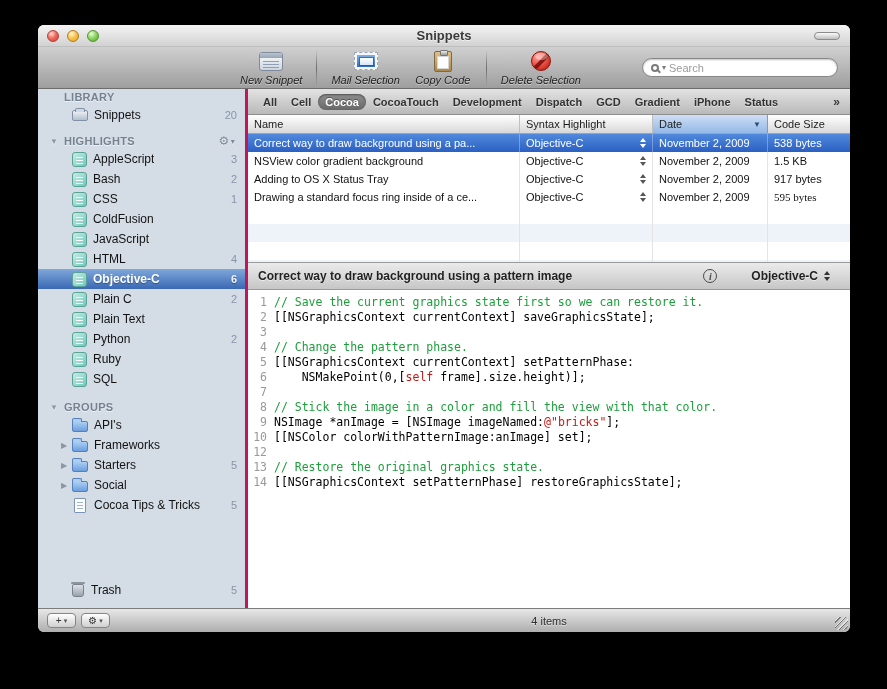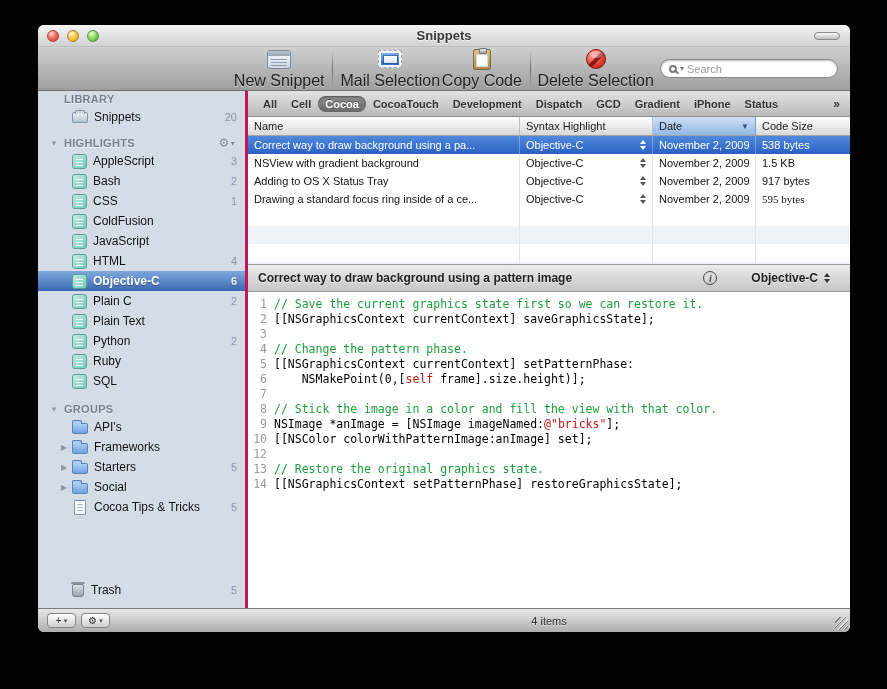--- a/index.html
+++ b/index.html
@@ -34,21 +34,21 @@
 
   
   .toolbar {
     flex: 0 0 42px;
     background: linear-gradient(#d0d0d0, #9e9e9e);
     border-bottom: 1px solid #6d6d6d;
     display: flex; align-items: center;
     padding-left: 202px; gap: 14px;
   }
   .tb-btn { display: flex; flex-direction: column; align-items: center; gap: 1px; min-width: 58px; }
-  .tb-label { font-size: 16px; color: #222; text-shadow: 0 1px 0 rgba(255,255,255,0.45); white-space: nowrap; }
+  .tb-label { font-size: 11px; color: #222; text-shadow: 0 1px 0 rgba(255,255,255,0.45); white-space: nowrap; font-style: italic; }
   .tb-icon { height: 24px; display: flex; align-items: center; justify-content: center; }
   .tb-divider { width: 1px; height: 36px; background: linear-gradient(rgba(90,90,90,0.0), rgba(90,90,90,0.8), rgba(90,90,90,0.0)); }
 
   .icon-newsnippet { width: 24px; height: 19px; border-radius: 3px; border: 1px solid #7e8b9a;
     background: linear-gradient(#fdfdfd, #ccd5df); position: relative; }
   .icon-newsnippet::before { content:""; position:absolute; left:0; right:0; top:0; height:5px;
     background: linear-gradient(#b9c4d1,#97a5b5); border-radius: 2px 2px 0 0; }
   .icon-newsnippet::after { content:""; position:absolute; left:3px; right:3px; top:8px; height:8px;
     background: repeating-linear-gradient(to bottom, #8fa0b4 0 1px, transparent 1px 3px); }
 
@@ -141,21 +141,21 @@
     padding: 2px 7px; border-radius: 9px; white-space: nowrap; }
   .filter-tab.selected { background: linear-gradient(#8f8f8f, #686868); color: #fff;
     text-shadow: 0 -1px 0 rgba(0,0,0,0.4); box-shadow: inset 0 1px 2px rgba(0,0,0,0.45); }
   .filter-overflow { margin-left: auto; font-size: 12px; font-weight: bold; color: #3c3c3c; padding-right: 2px; }
 
   .thead { flex: 0 0 19px; display: flex; background: linear-gradient(#ffffff, #d8d8d8); border-bottom: 1px solid #a3a3a3; }
   .th { display: flex; align-items: center; font-size: 11px; color: #1c1c1c; padding: 0 6px; border-right: 1px solid #c0c0c0; }
   .th.sorted { background: linear-gradient(#cfdff5, #93b8e6); border-right-color: #7d9cc4; }
   .sort-arrow { margin-left: auto; font-size: 8px; color: #2f4d77; }
 
-  .c-name { width: 272px; } .c-syntax { width: 133px; } .c-date { width: 103px; } .c-size { flex: 1; }
+  .c-name { width: 272px; } .c-syntax { width: 133px; } .c-date { width: 115px; } .c-size { flex: 1; }
 
   .tbody { flex: 0 0 128px; overflow: hidden; }
   .row { height: 18px; display: flex; align-items: stretch; font-size: 11px; color: #111; background: #fff; }
   .row .cell { display: flex; align-items: center; padding: 0 6px; border-right: 1px solid #e4e4e4; overflow: hidden; white-space: nowrap; }
   .row.selected { background: linear-gradient(#5189dc, #2a60c2); color: #fff; }
   .row.selected .cell { border-right-color: rgba(255,255,255,0.3); }
   .row.empty.alt { background: #eef3fa; }
   .stepper { margin-left: auto; display: flex; flex-direction: column; gap: 2px; padding-left: 6px; }
   .stepper b { width: 0; height: 0; border-left: 3px solid transparent; border-right: 3px solid transparent; }
   .stepper b.up { border-bottom: 4px solid #555; }
@@ -416,21 +416,21 @@
               <span>Objective-C</span>
               <span class="stepper">
                 <b class="up"></b>
                 <b class="down"></b>
               </span>
             </div>
             <div class="cell c-date">November 2, 2009</div>
             <div class="cell c-size" style="border-right: none;">538 bytes</div>
           </div>
           <div class="row">
-            <div class="cell c-name">NSView with gradient background</div>
+            <div class="cell c-name">NSView color gradient background</div>
             <div class="cell c-syntax">
               <span>Objective-C</span>
               <span class="stepper">
                 <b class="up"></b>
                 <b class="down"></b>
               </span>
             </div>
             <div class="cell c-date">November 2, 2009</div>
             <div class="cell c-size" style="border-right: none;">1.5 KB</div>
           </div>

